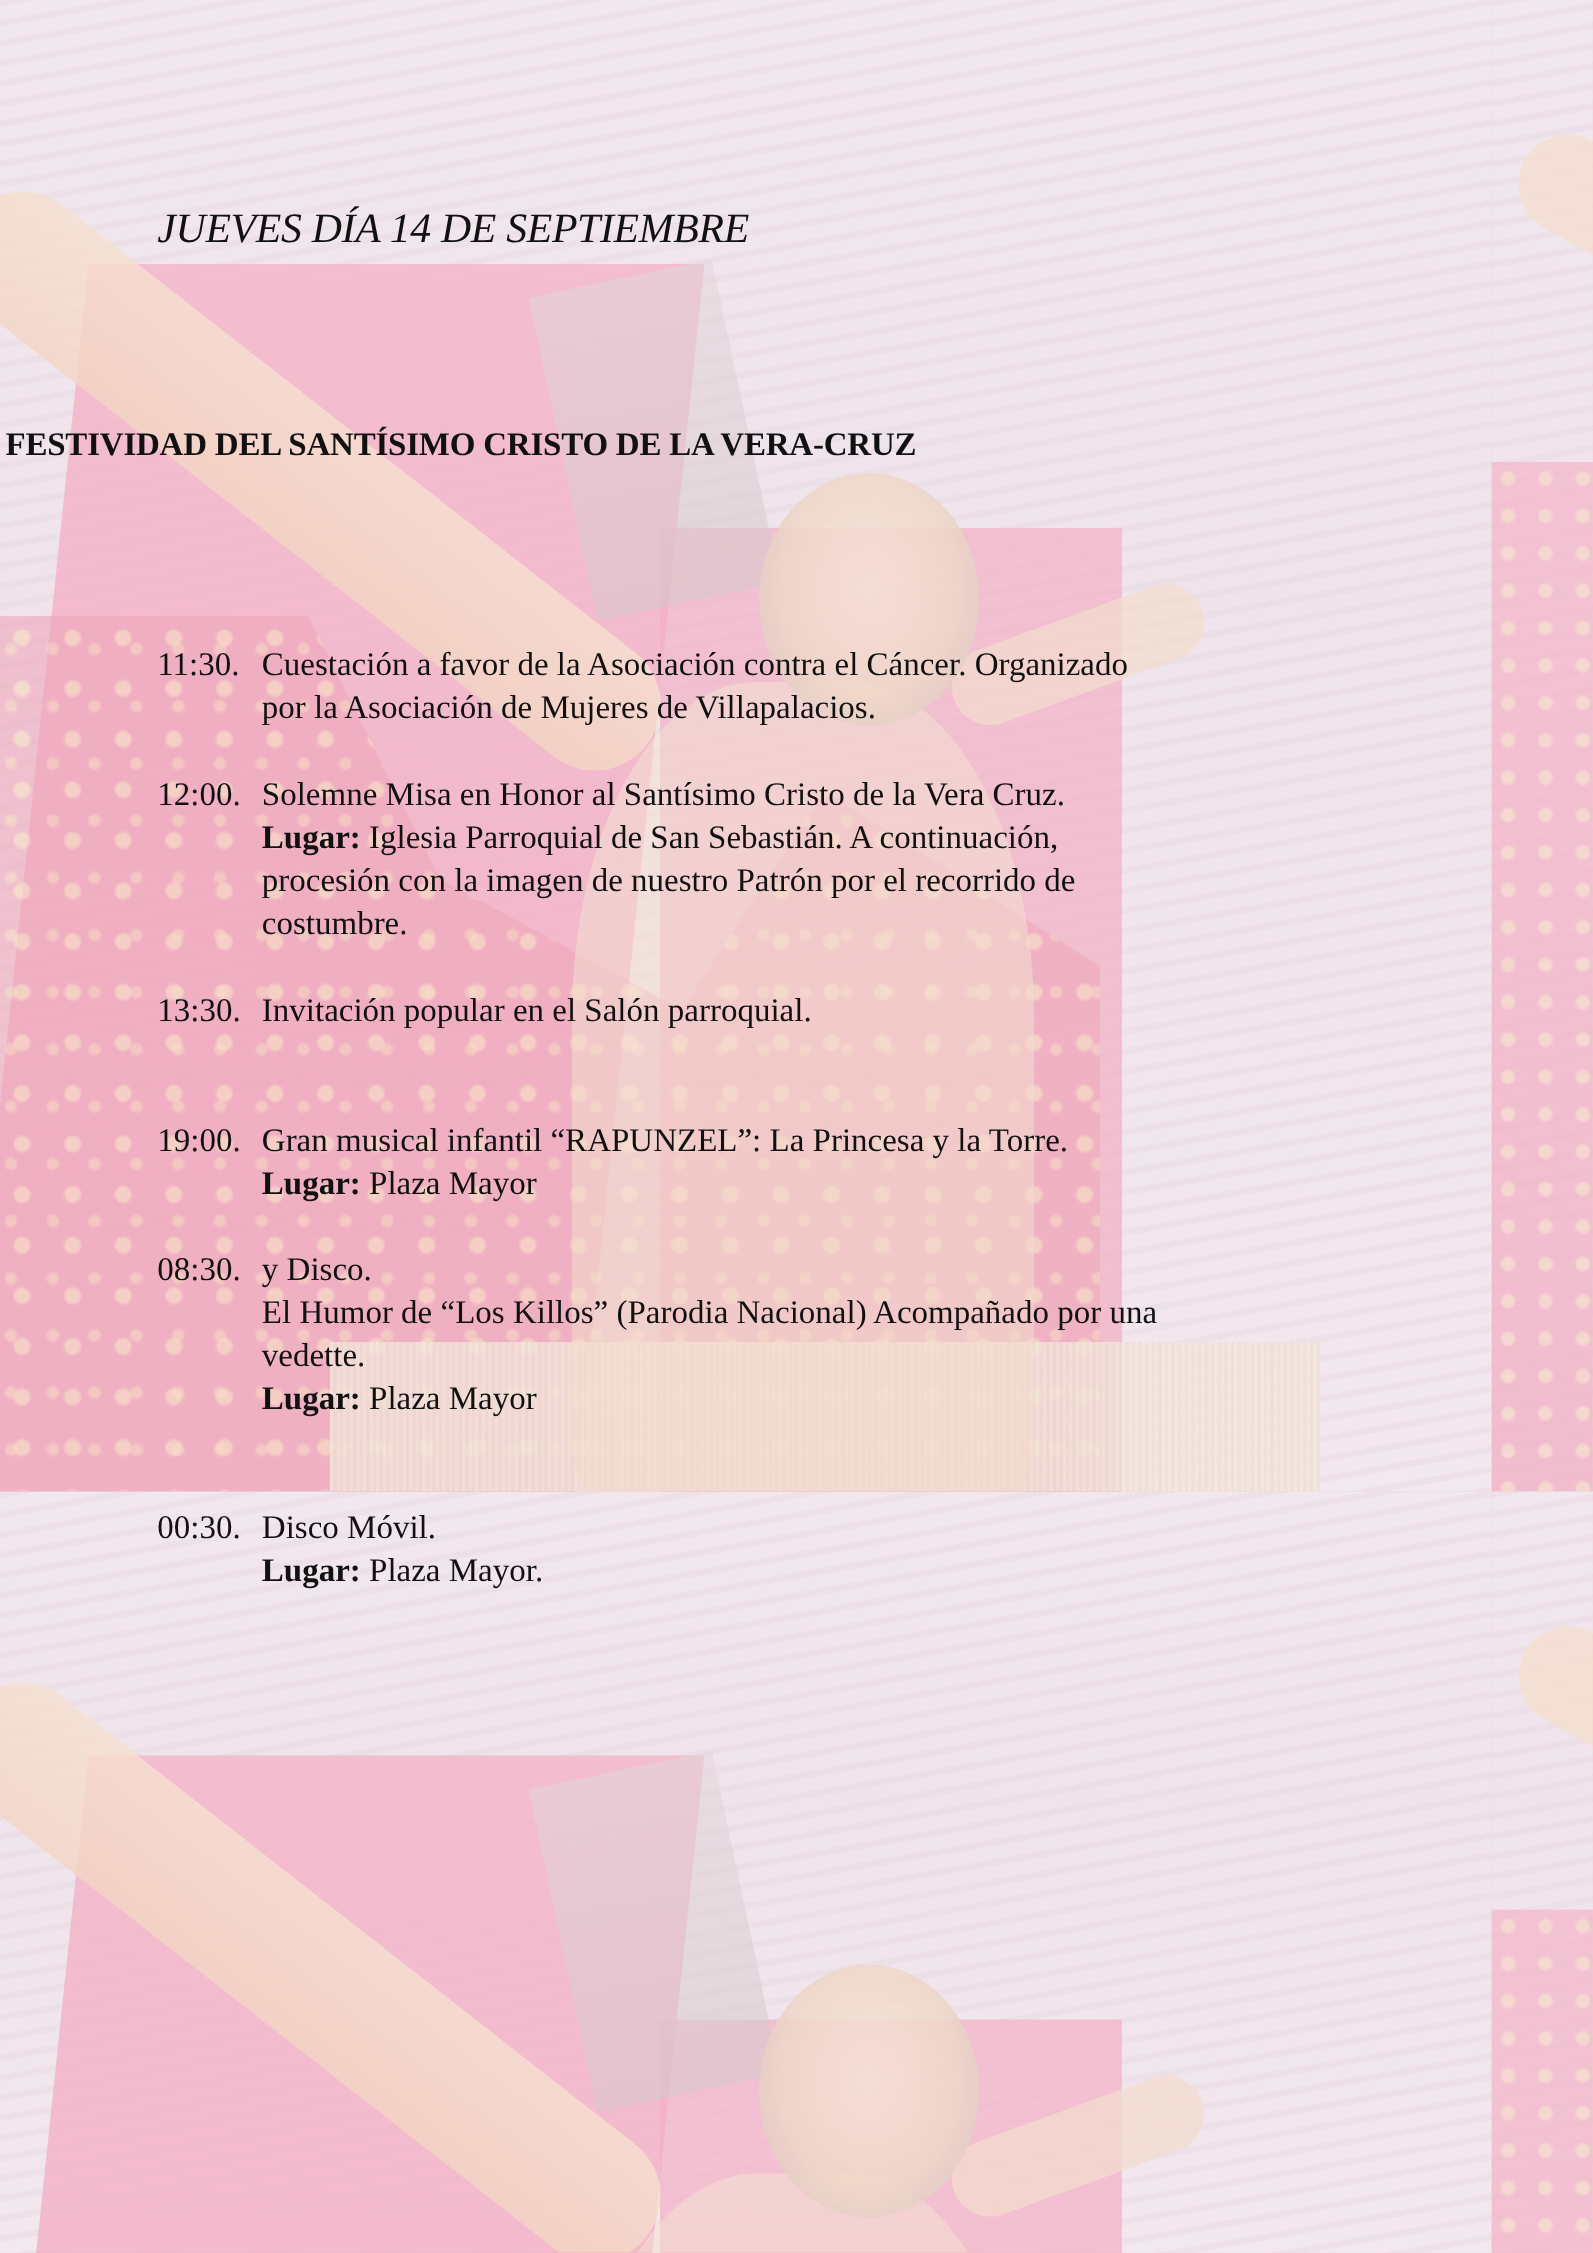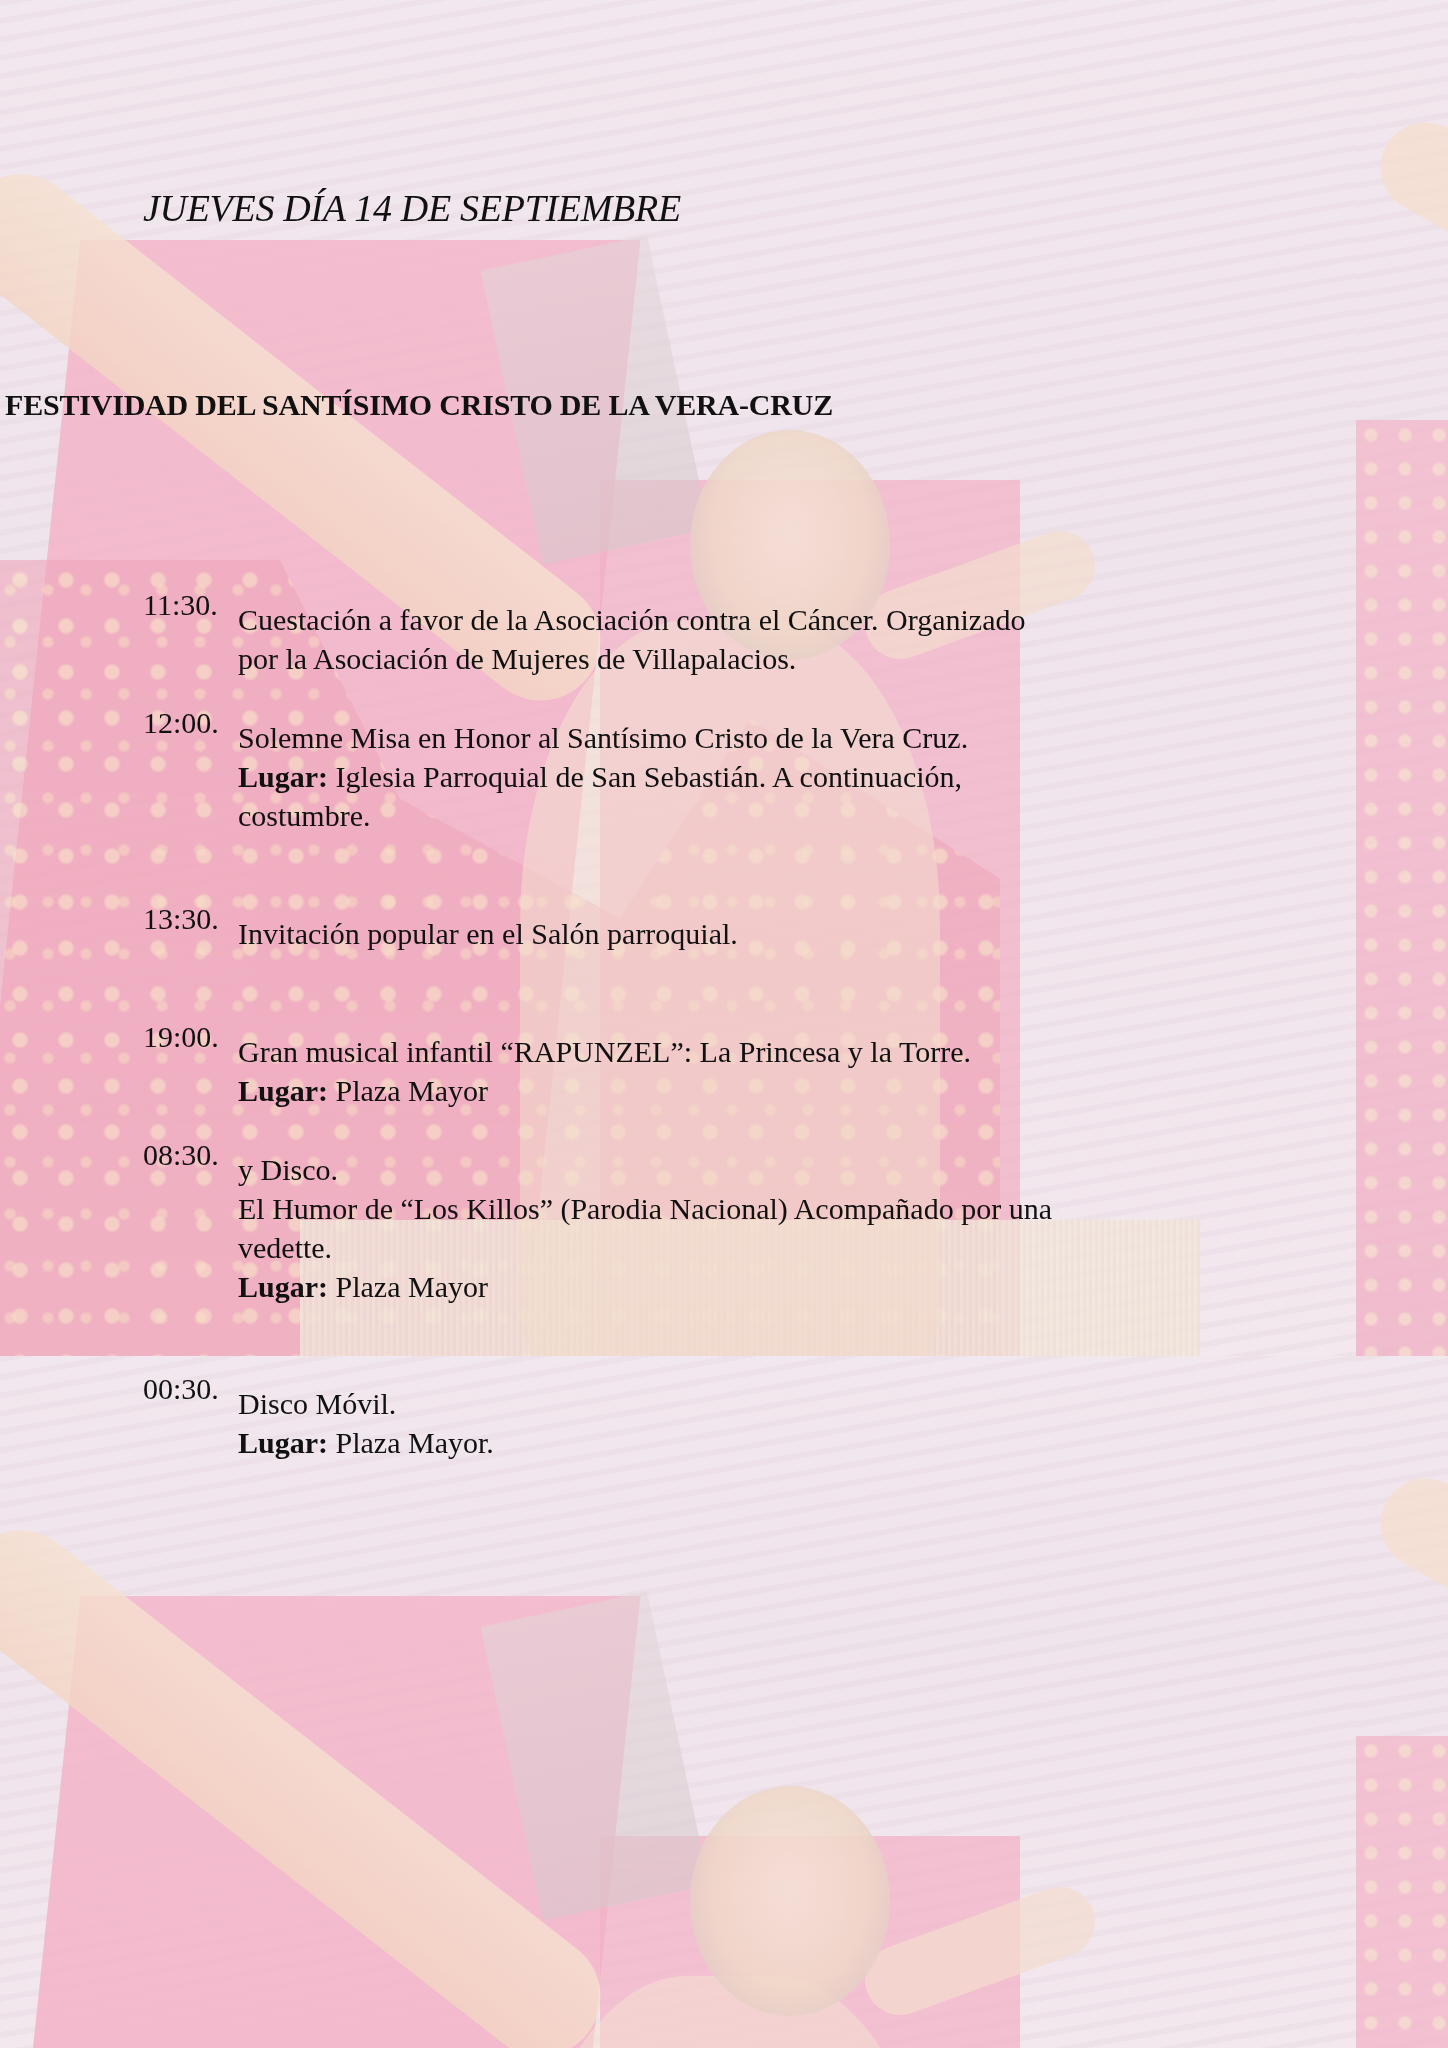--- a/index.html
+++ b/index.html
@@ -102,21 +102,21 @@
     }
     .festival-title {
       position: absolute; left: 0; width: 1448px; top: 388px; text-align: left;
       font-size: 30px; font-weight: bold; letter-spacing: -0.2px; white-space: nowrap;
       padding-left: 0; box-sizing: border-box;
     }
     .festival-title span { position: relative; left: 5px; }
     .events { position: absolute; left: 143px; top: 585px; width: 1130px; }
     .event { position: absolute; left: 0; width: 1130px; font-size: 30px; line-height: 39px; }
     .event .time { position: absolute; left: 0; top: 0; white-space: nowrap; }
-    .event .body { margin-left: 95px; margin-top: 15px; }
+    .event .body { margin-left: 95px; }
     .event .line { display: block; white-space: nowrap; }
     .event .venue-label { font-weight: bold; }
   </style>
 </head>
 <body>
 
 <div class="bg-layer">
   <div class="tile main-1">
     <div class="stone"></div>
     <div class="drape-left"></div>
@@ -170,20 +170,21 @@
         <span class="line">Cuestación a favor de la Asociación contra el Cáncer. Organizado</span>
         <span class="line">por la Asociación de Mujeres de Villapalacios.</span>
       </div>
     </div>
 
     <div class="event" style="top:118px">
       <span class="time">12:00.</span>
       <div class="body">
         <span class="line">Solemne Misa en Honor al Santísimo Cristo de la Vera Cruz.</span>
         <span class="line"><span class="venue-label">Lugar:</span><span> Iglesia Parroquial de San Sebastián.  A continuación,</span></span>
+        <span class="line">procesión con la imagen de nuestro Patrón por el recorrido de</span>
         <span class="line">costumbre.</span>
       </div>
     </div>
 
     <div class="event" style="top:314px">
       <span class="time">13:30.</span>
       <div class="body">
         <span class="line">Invitación popular en el Salón parroquial.</span>
       </div>
     </div>

